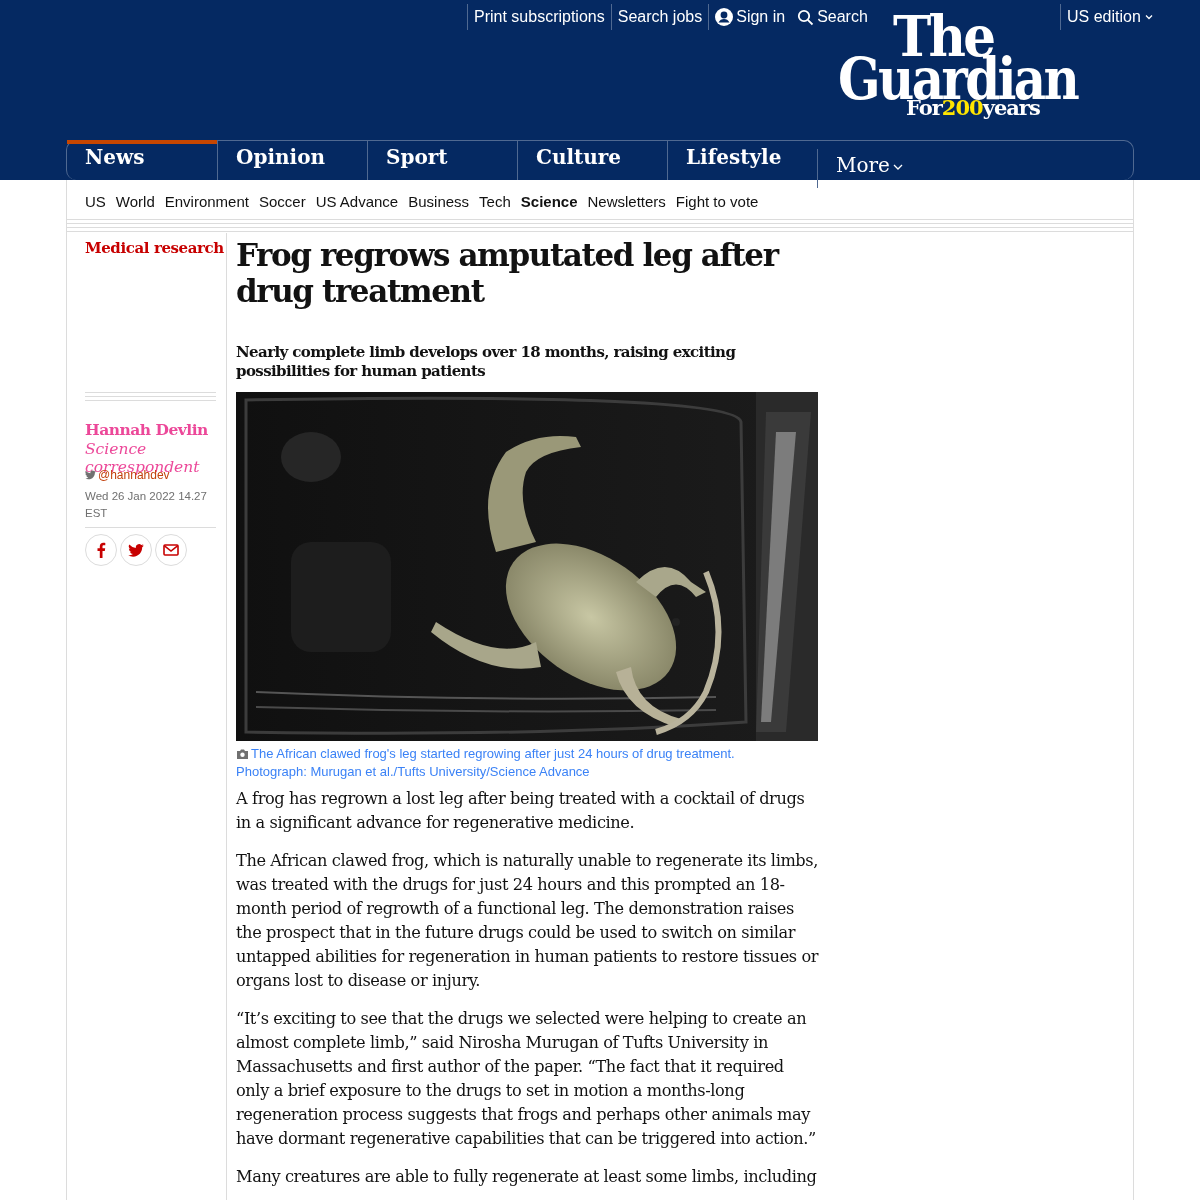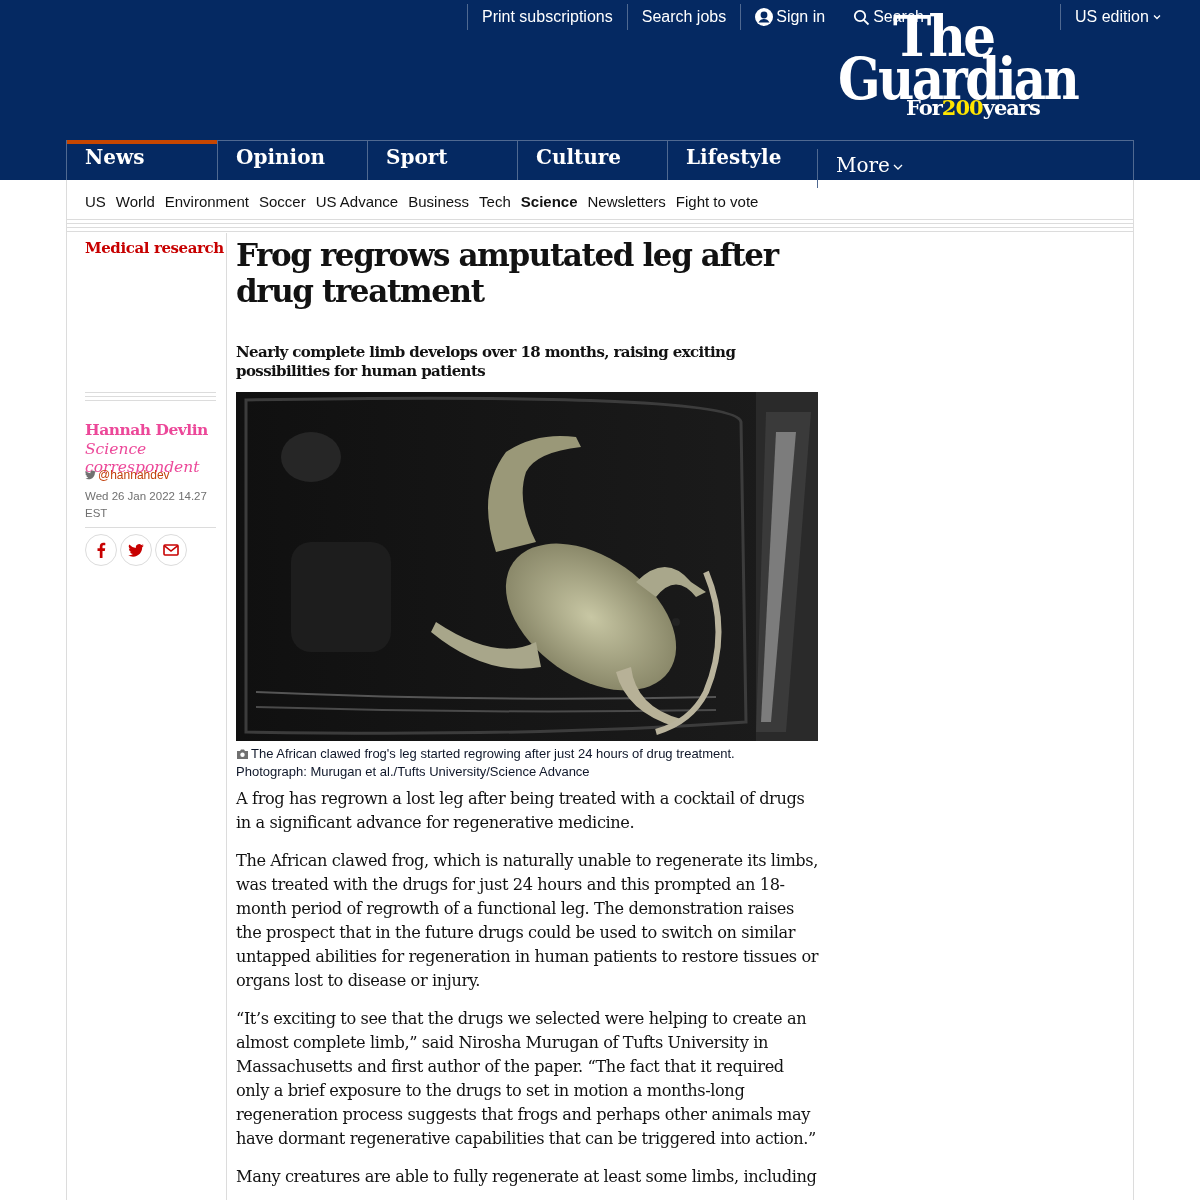--- a/index.html
+++ b/index.html
@@ -2,34 +2,34 @@
 <html><head>
 <meta charset="utf-8">
 <style>
   * { box-sizing: border-box; margin: 0; padding: 0; }
   html, body { width: 1200px; height: 1200px; overflow: hidden; background: #ffffff; }
   body { font-family: "Liberation Sans", sans-serif; color: #121212; position: relative; }
 
   
   .header { position: absolute; left: 0; top: 0; width: 1200px; height: 180px; background: #052962; }
   .topbar { position: absolute; top: 0; height: 34px; display: flex; align-items: center; color: #ffffff; font-size: 16px; }
-  .topbar .tb-item { display: flex; align-items: center; height: 26px; padding: 0 14px; border-left: 1px solid #506991; }
+  .topbar .tb-item { display: flex; align-items: center; height: 26px; padding: 0 6px; border-left: 1px solid #506991; }
   .topbar .tb-item.noborder { border-left: none; }
   .topbar .tb-item span { white-space: nowrap; }
   .topbar-left { left: 467px; }
   .topbar-right { left: 1020px; margin-left: 40px; }
   .icon-svg { display: inline-block; margin-right: 3px; }
 
   .logo { position: absolute; left: 838px; top: 8px; width: 280px; height: 118px; color: #ffffff; font-family: "DejaVu Serif", serif; font-weight: bold; text-align: center; }
   .logo .l1 { position: absolute; left: 55px; top: 0; font-size: 56px; letter-spacing: -3px; line-height: 56px; transform: scaleX(0.92); transform-origin: left; }
   .logo .l2 { position: absolute; left: 0; top: 42px; font-size: 58px; letter-spacing: -3px; line-height: 58px; transform: scaleX(0.86); transform-origin: left; }
   .logo .l3 { position: absolute; left: 68px; top: 88px; font-size: 21px; letter-spacing: -1px; line-height: 24px; }
   .logo .l3 .yellow { color: #ffe500; }
 
-  .pillars { position: absolute; left: 66px; top: 140px; width: 1068px; height: 40px; display: flex; border-top: 1px solid #506991; border-left: 1px solid #506991; border-right: 1px solid #506991; }
+  .pillars { position: absolute; left: 66px; top: 140px; width: 1068px; height: 40px; display: flex; border-top: 1px solid #506991; border-left: 1px solid #506991; border-right: 1px solid #506991; border-radius: 10px; }
   .pillar { width: 150px; height: 39px; border-left: 1px solid #506991; color: #ffffff; font-family: "DejaVu Serif", serif; font-weight: bold; font-size: 20px; padding: 4px 0 0 18px; position: relative; }
   .pillar:first-child { border-left: none; }
   .pillar.active::before { content: ""; position: absolute; left: 0; top: -1px; width: 100%; height: 4px; background: #c74600; }
   .pillar.more { font-weight: normal; width: 160px; margin-top: 8px; }
 
   
   .subnav { position: absolute; left: 66px; top: 180px; width: 1068px; height: 42px; border-left: 1px solid #dcdcdc; border-right: 1px solid #dcdcdc; display: flex; align-items: center; padding-left: 18px; gap: 10px; font-size: 15px; }
   .subnav span { white-space: nowrap; }
   .subnav .bold { font-weight: bold; }
   .rule-lines { position: absolute; left: 66px; top: 219px; width: 1068px; height: 14px; border-left: 1px solid #dcdcdc; border-right: 1px solid #dcdcdc;
@@ -50,21 +50,21 @@
   .twitter { position: absolute; left: 85px; top: 468px; font-size: 12px; color: #c2410c; display: flex; align-items: center; }
   .dateline { position: absolute; left: 85px; top: 488px; width: 130px; font-size: 11.5px; line-height: 17px; color: #707070; }
   .meta-rule { position: absolute; left: 85px; top: 527px; width: 131px; height: 1px; background: #dcdcdc; }
   .share { position: absolute; left: 85px; top: 534px; display: flex; gap: 3px; }
   .share-btn { width: 32px; height: 32px; border-radius: 50%; border: 1px solid #dcdcdc; display: flex; align-items: center; justify-content: center; }
 
   
   .headline { position: absolute; left: 236px; top: 237px; width: 600px; font-family: "DejaVu Serif", serif; font-size: 31px; line-height: 36px; letter-spacing: -1.4px; color: #121212; }
   .standfirst { position: absolute; left: 236px; top: 343px; width: 500px; font-family: "DejaVu Serif", serif; font-weight: bold; font-size: 15px; line-height: 19px; letter-spacing: -0.6px; color: #121212; }
   .photo { position: absolute; left: 236px; top: 392px; width: 582px; height: 349px; background: #0b0b0b; overflow: hidden; }
-  .caption { position: absolute; left: 236px; top: 745px; width: 582px; font-size: 13px; line-height: 18px; color: #0f172a; }
+  .caption { position: absolute; left: 236px; top: 745px; width: 582px; font-size: 13px; line-height: 18px; color: #3b82f6; }
   .body { position: absolute; left: 236px; top: 787px; width: 584px; font-family: "DejaVu Serif", serif; font-size: 16.2px; line-height: 24px; letter-spacing: -0.4px; color: #121212; }
   .body p { margin-bottom: 14px; }
 </style>
 </head>
 <body>
 
 <div class="header">
   <div class="topbar topbar-left">
     <a class="tb-item">
         <span>Print subscriptions</span>

